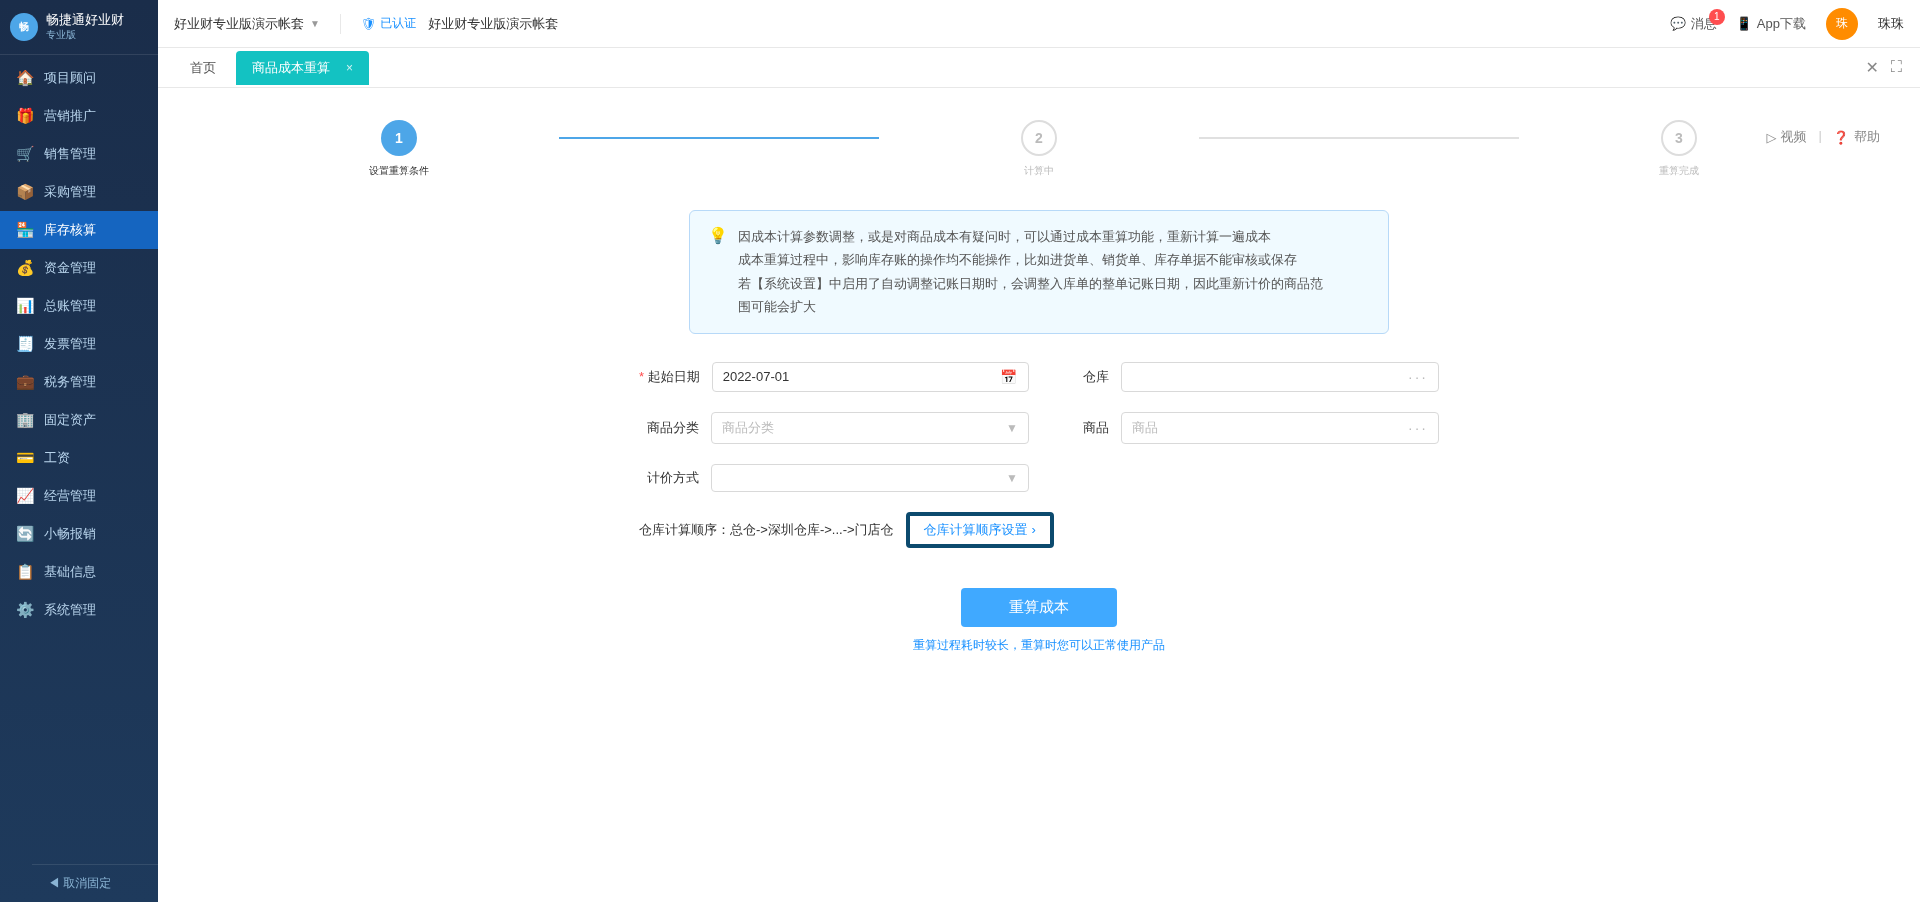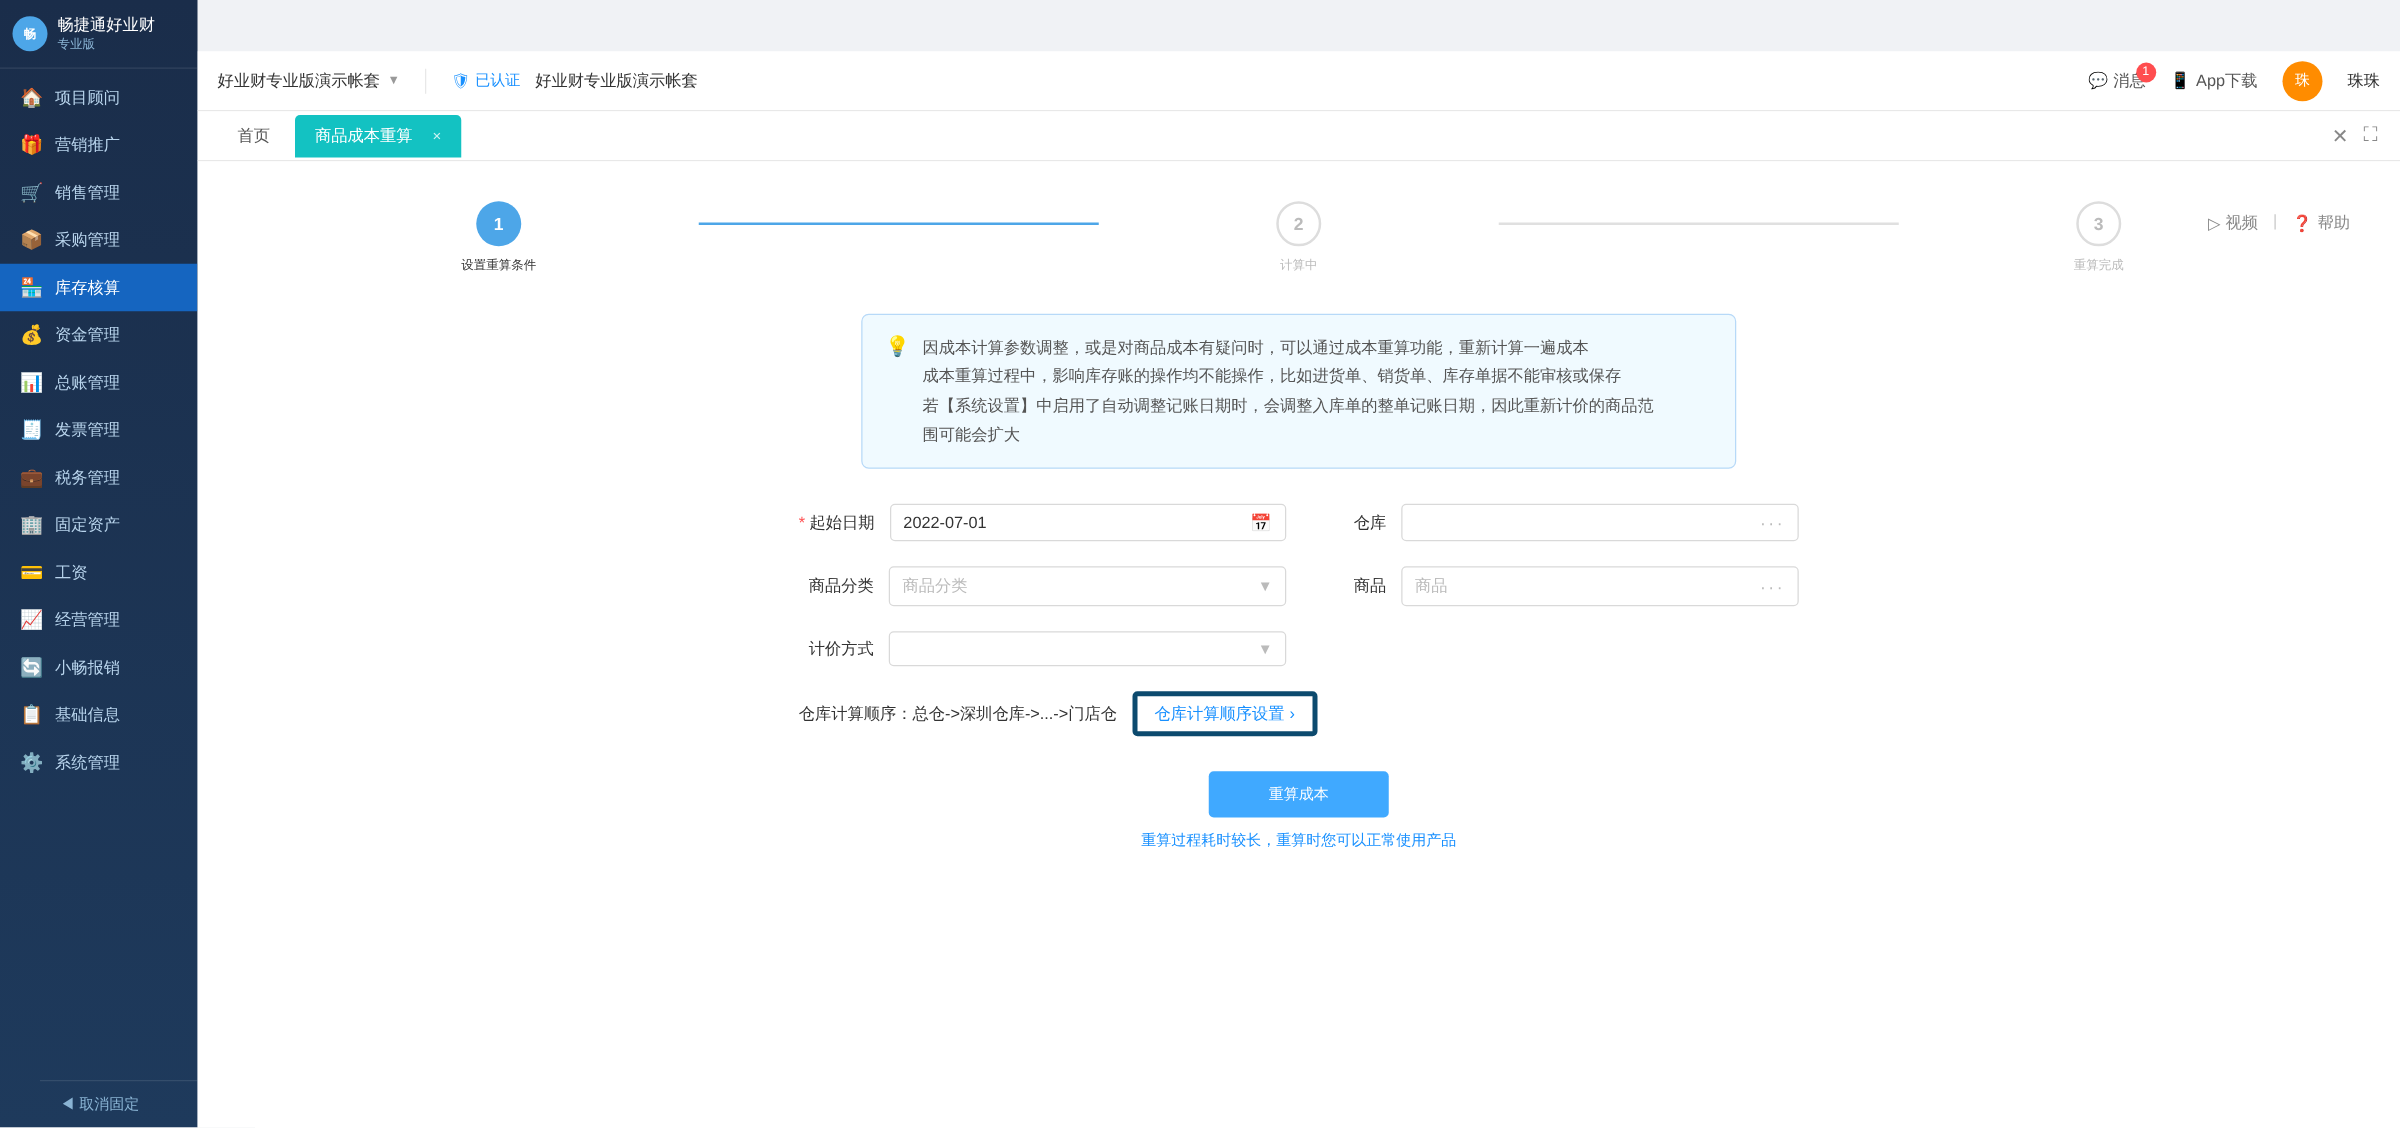--- a/index.html
+++ b/index.html
@@ -69,21 +69,20 @@
 
     
     .topbar {
       height: 48px;
       background: white;
       display: flex;
       align-items: center;
       padding: 0 16px;
       border-bottom: 1px solid #e8e8e8;
       gap: 12px;
-      margin-top: 41px;
     }
     .topbar-account {
       display: flex;
       align-items: center;
       gap: 6px;
       color: #333;
       font-size: 13px;
       cursor: pointer;
     }
     .topbar-account-arrow { color: #999; font-size: 10px; }
@@ -320,21 +319,21 @@
       min-width: 160px;
     }
     .form-select-arrow { color: #bbb; font-size: 12px; }
     .form-dots { color: #bbb; letter-spacing: 2px; font-size: 14px; cursor: pointer; }
 
     
     .warehouse-row {
       display: flex;
       align-items: center;
       gap: 12px;
-      margin-bottom: 28px;
+      margin-bottom: 40px;
     }
     .warehouse-label { color: #333; font-size: 13px; }
     .warehouse-btn {
       background: white;
       border: 4px solid #0c4a6e;
       color: #1890ff;
       border-radius: 4px;
       padding: 5px 14px;
       font-size: 13px;
       cursor: pointer;
@@ -350,21 +349,21 @@
       align-items: center;
       gap: 10px;
       margin-top: 8px;
     }
     .recalc-btn {
       background: #40a9ff;
       color: white;
       border: none;
       border-radius: 4px;
       padding: 10px 48px;
-      font-size: 12px;
+      font-size: 15px;
       cursor: pointer;
       transition: background 0.2s;
     }
     .recalc-hint { color: #1890ff; font-size: 12px; }
 
     
     .content::-webkit-scrollbar { width: 6px; }
     .content::-webkit-scrollbar-thumb { background: #ccc; border-radius: 3px; }
   </style>
 </head>

